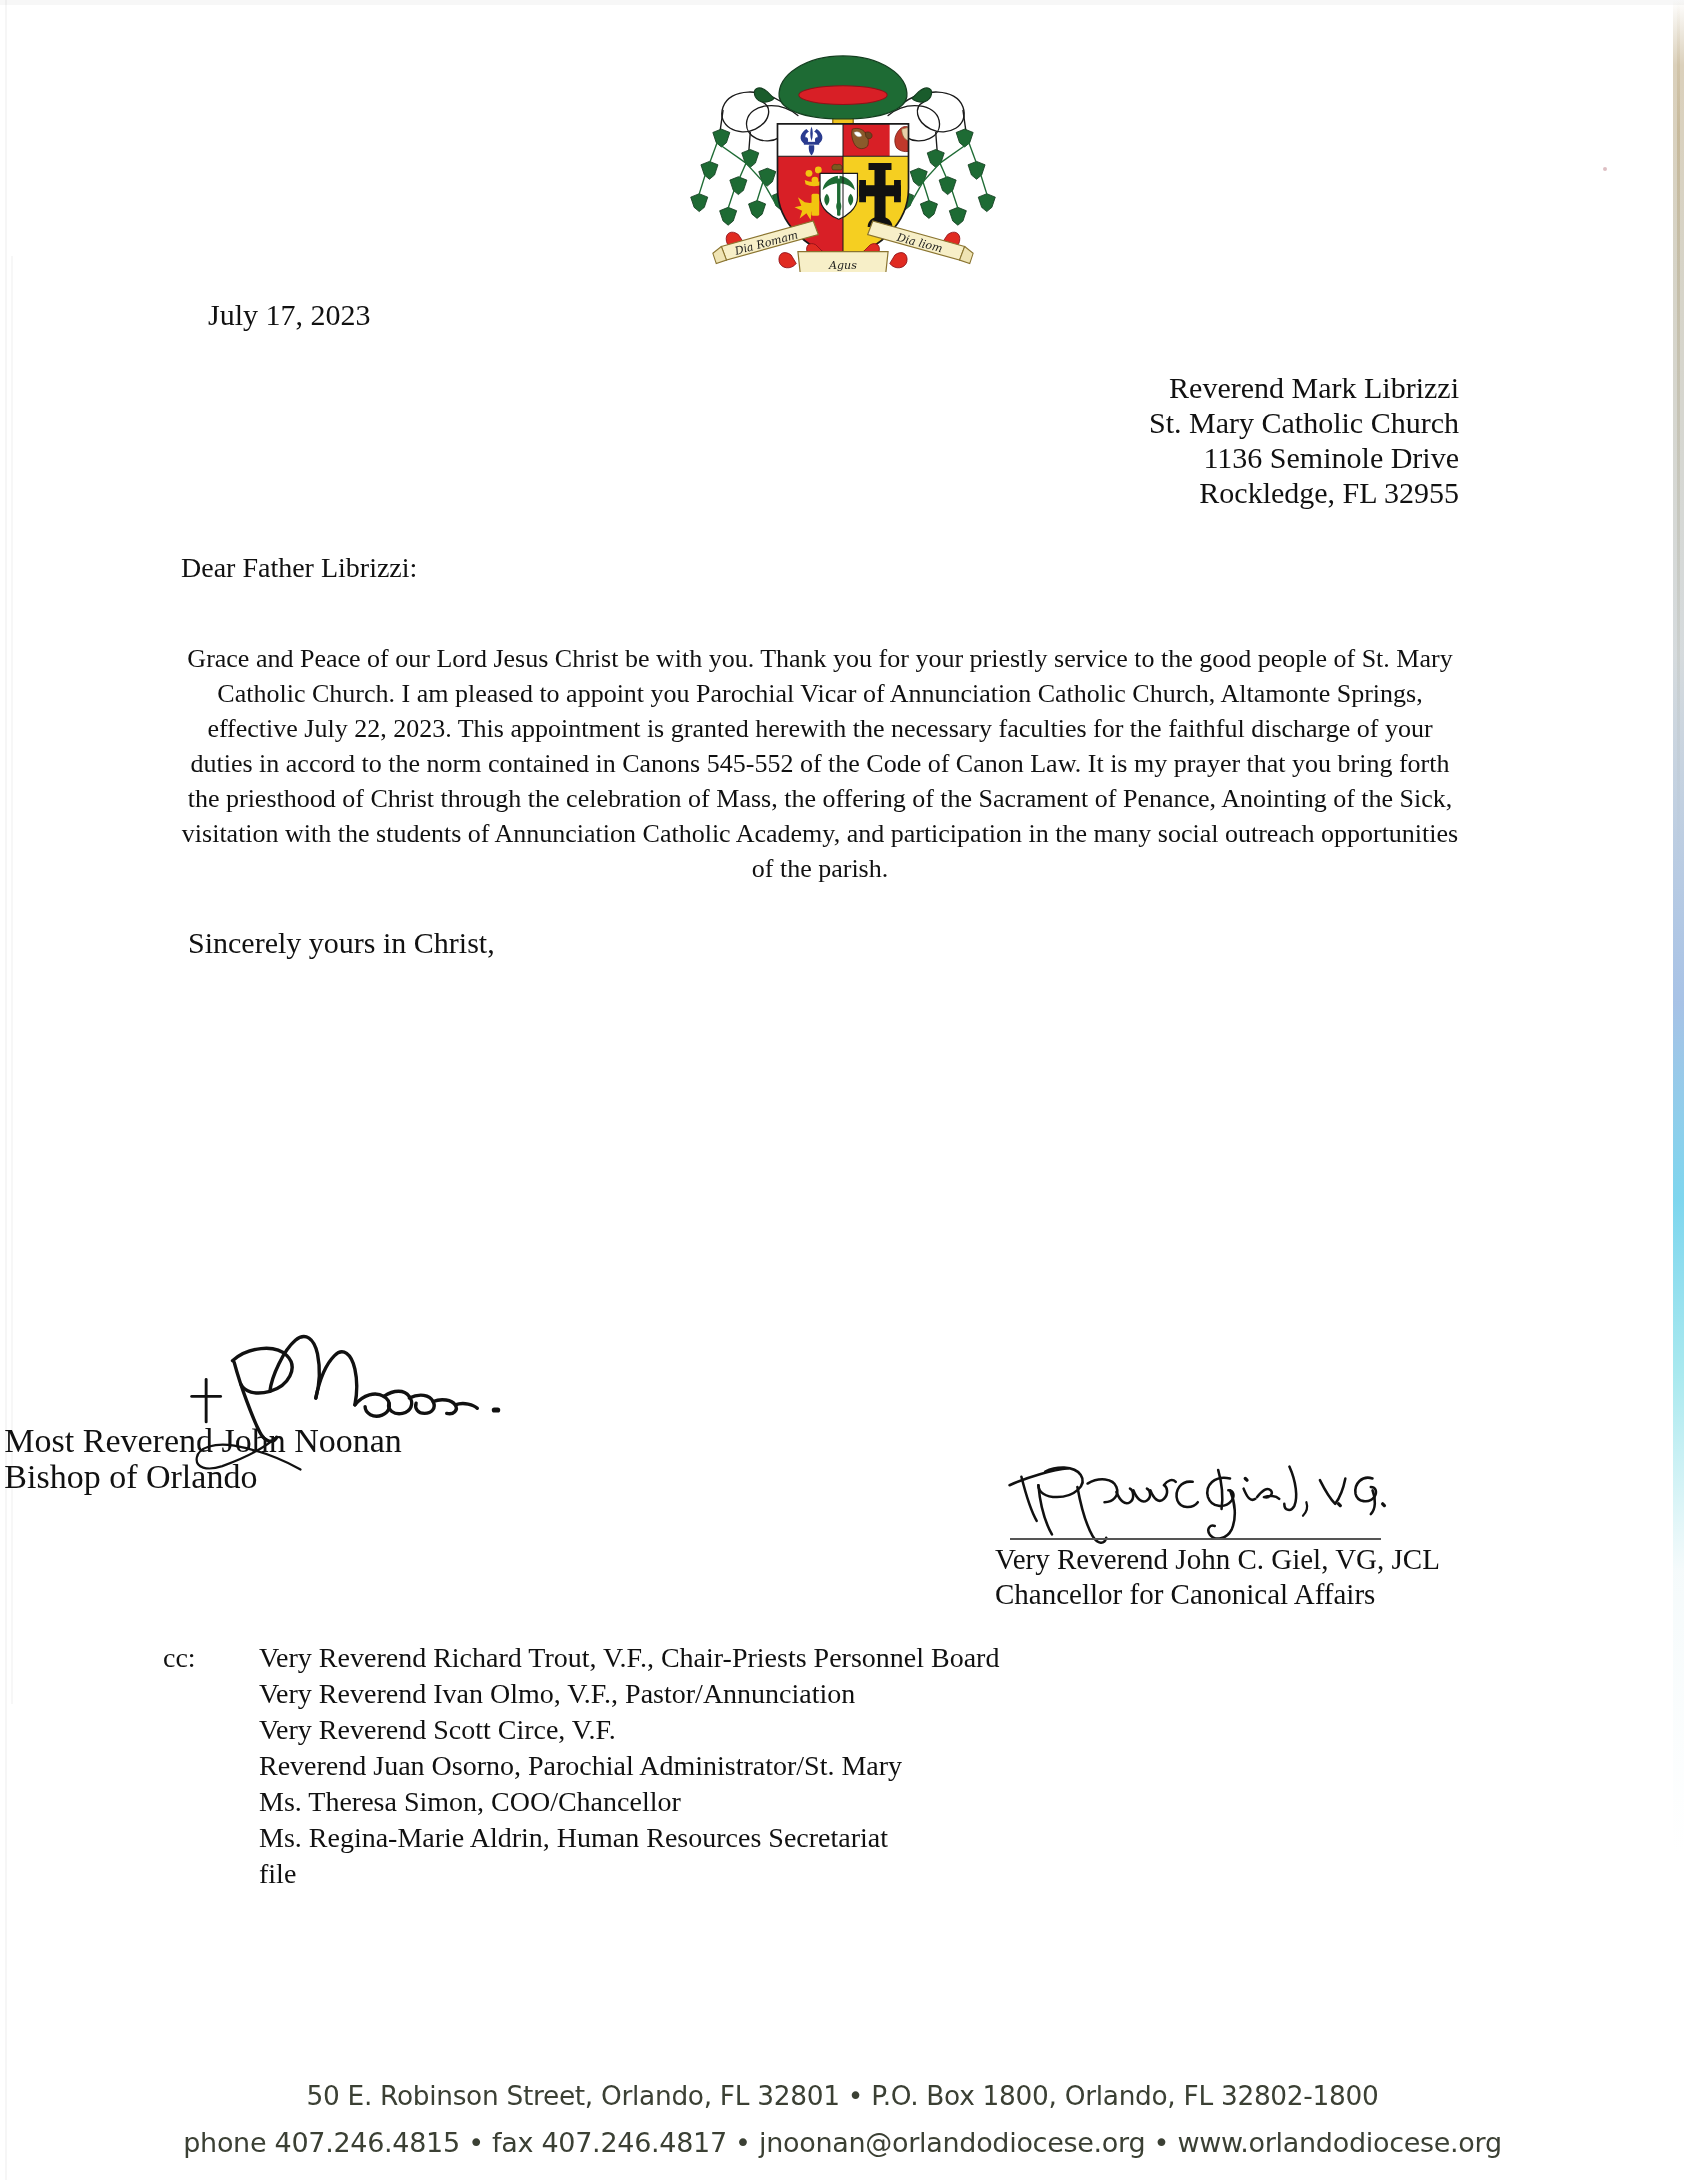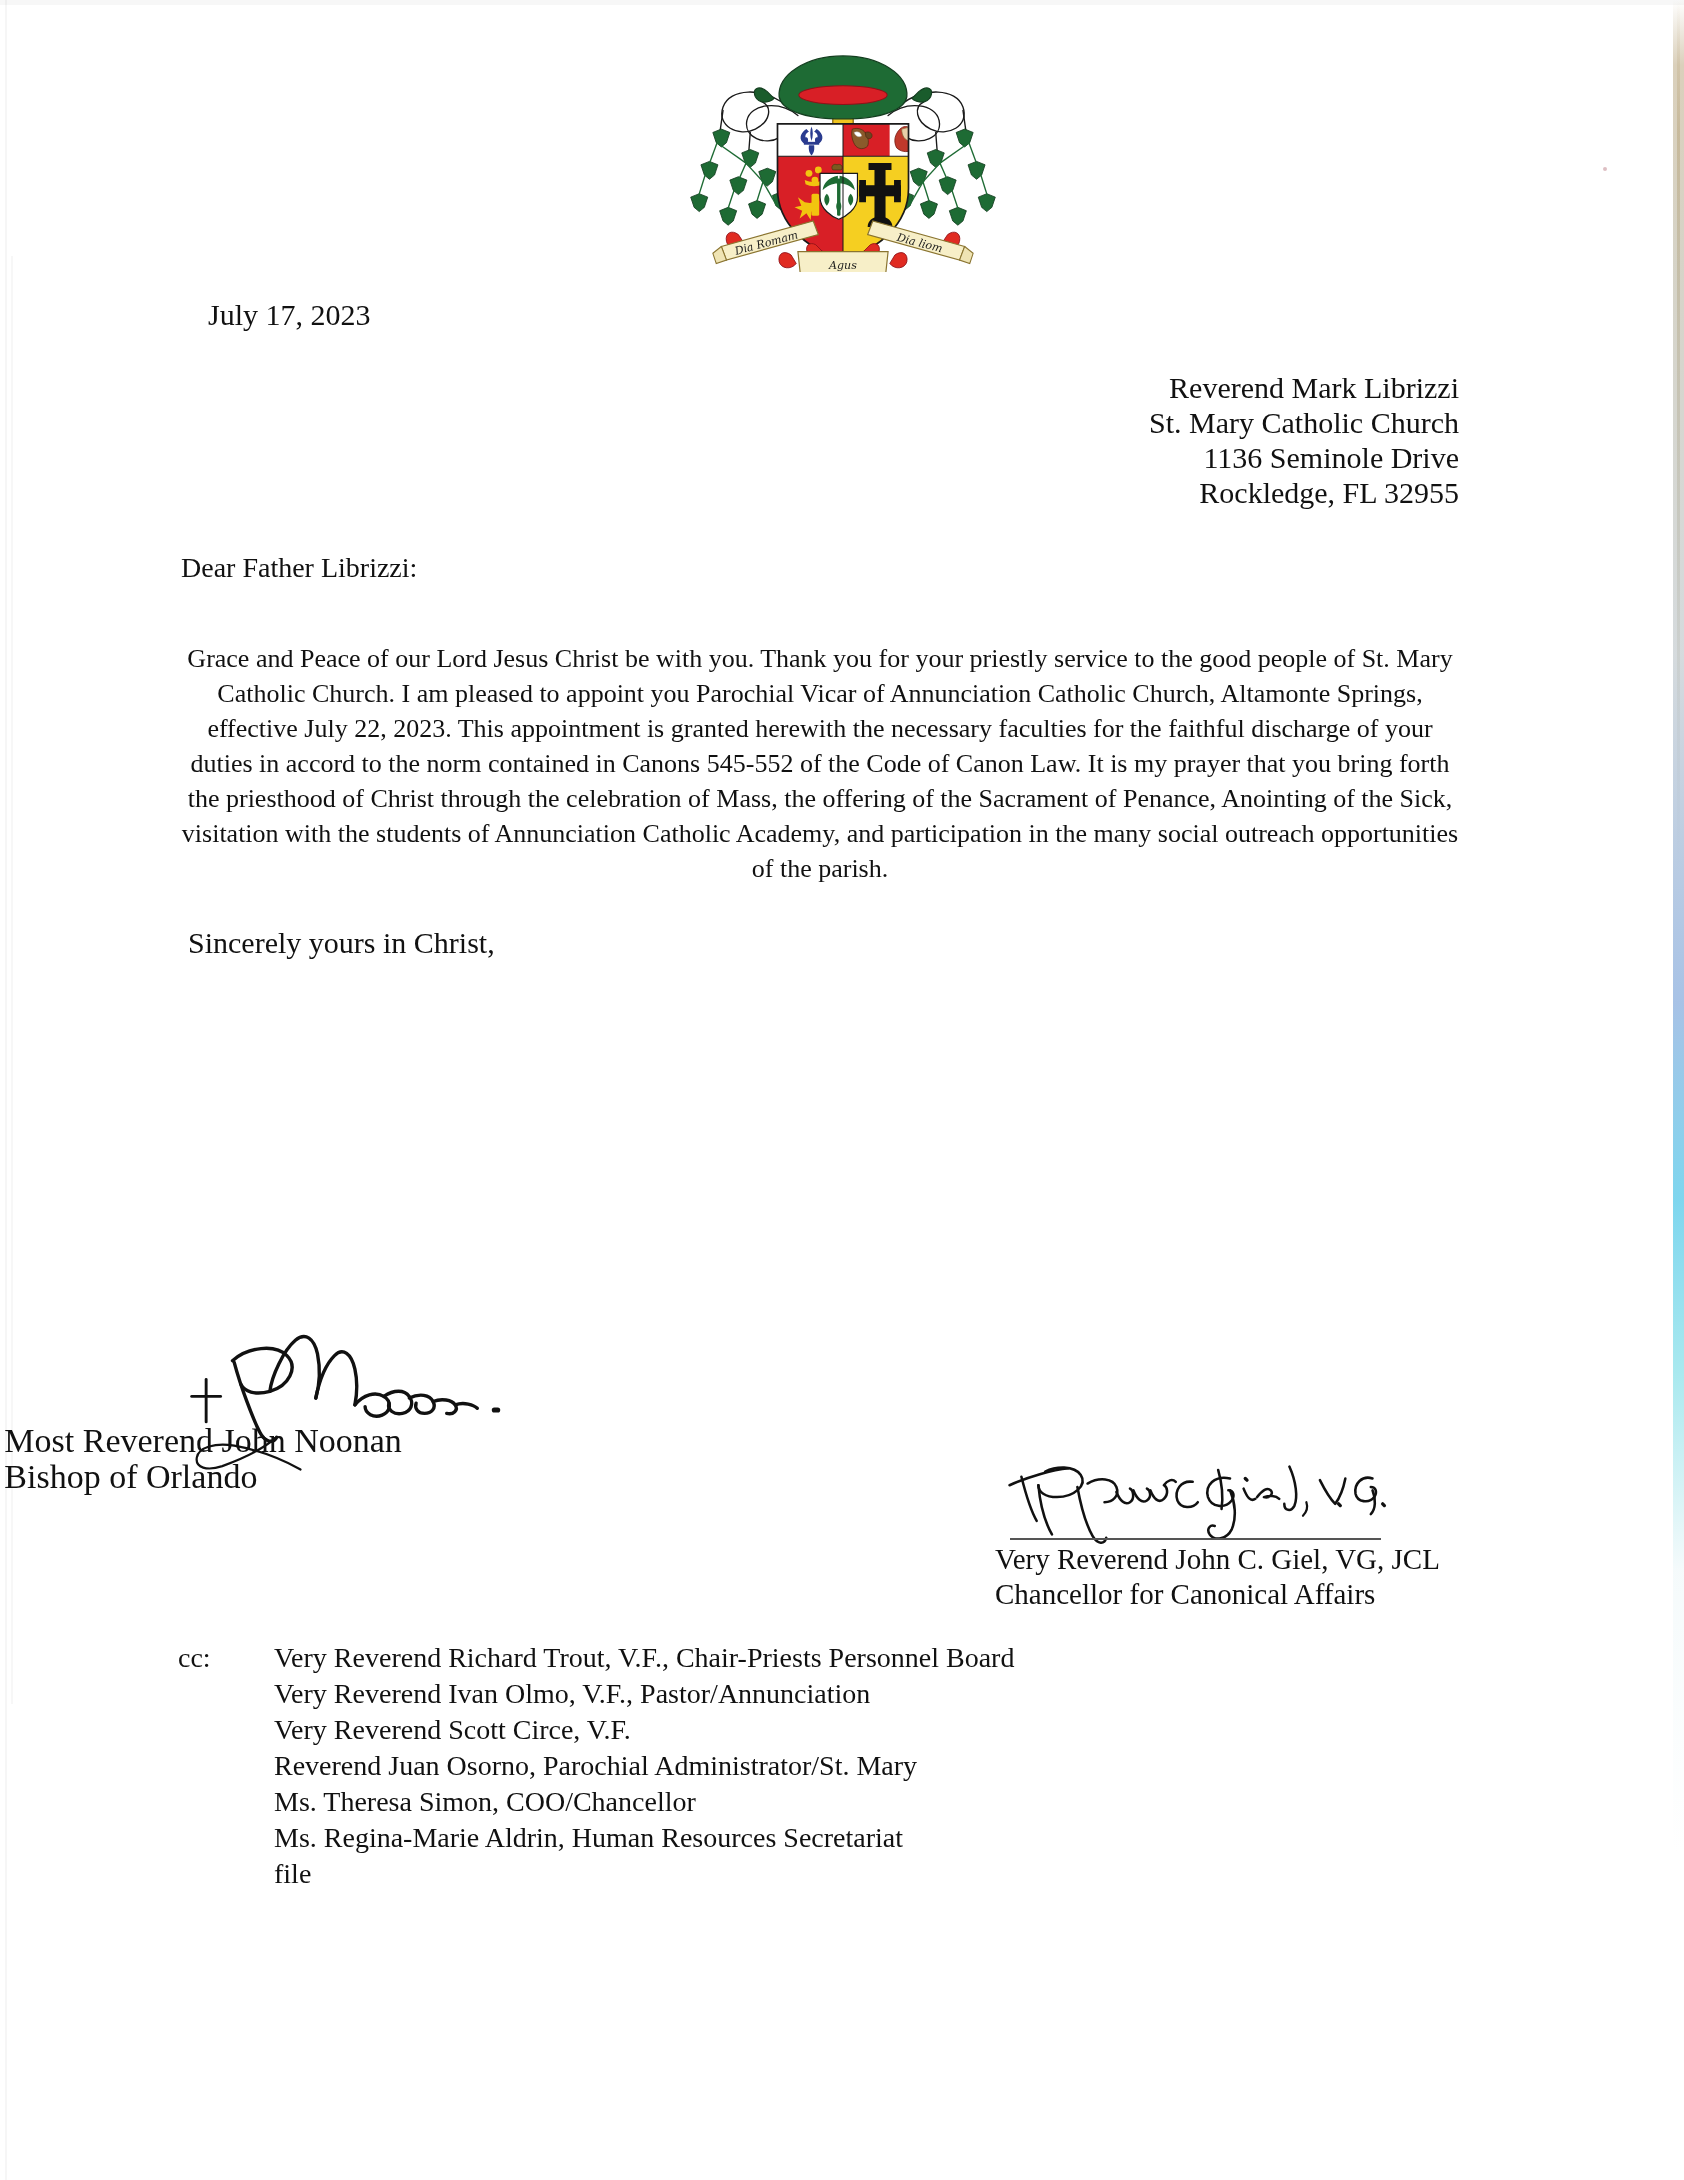--- a/index.html
+++ b/index.html
@@ -182,21 +182,21 @@
     left: 0px;
     top: 89px;
     font-size: 29px;
     line-height: 35px;
     white-space: pre-line;
   }
 
   
   .cc {
     position: absolute;
-    left: 178px;
+    left: 163px;
     top: 1640px;
     display: flex;
     align-items: flex-start;
     font-size: 28px;
     line-height: 36px;
   }
   .cc-label { width: 96px; flex: none; }
   .cc-list { white-space: pre-line; }
 
   
@@ -491,15 +491,19 @@
     <div class="cc-label">cc:</div>
     <div class="cc-list">Very Reverend Richard Trout, V.F., Chair-Priests Personnel Board
 Very Reverend Ivan Olmo, V.F., Pastor/Annunciation
 Very Reverend Scott Circe, V.F.
 Reverend Juan Osorno, Parochial Administrator/St. Mary
 Ms. Theresa Simon, COO/Chancellor
 Ms. Regina-Marie Aldrin, Human Resources Secretariat
 file</div>
   </div>
 
+  <div class="footer">
+    <span class="footer-line">50 E. Robinson Street, Orlando, FL 32801 • P.O. Box 1800, Orlando, FL 32802-1800</span>
+    <span class="footer-line l2">phone 407.246.4815 • fax 407.246.4817 • jnoonan@orlandodiocese.org • www.orlandodiocese.org</span>
+  </div>
 
 </div>
 
 
 </body></html>

